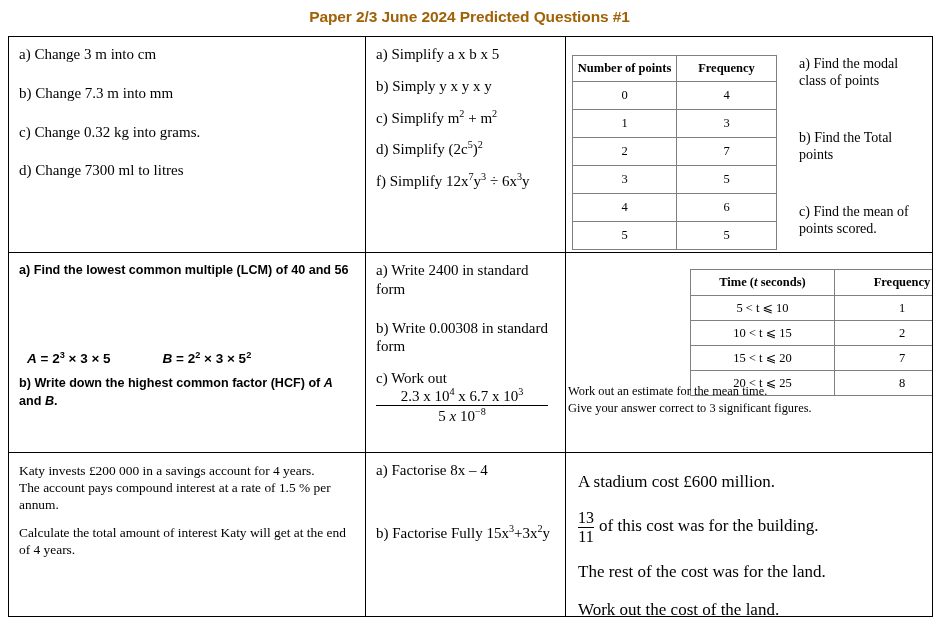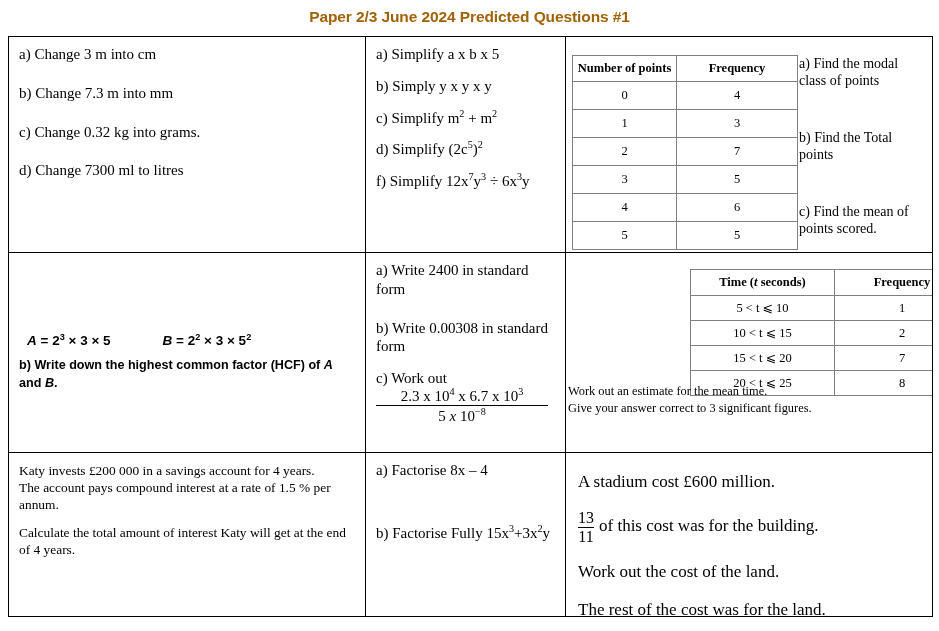--- a/index.html
+++ b/index.html
@@ -97,21 +97,21 @@
   }
   table.dt th {
     font-weight: bold;
     font-size: 12.5px;
   }
   
   #points-table {
     position: absolute;
     left: 6px;
     top: 18px;
-    width: 226px;
+    width: 205px;
   }
   #points-table th { height: 25px; }
   #points-table td { height: 27px; }
   #points-table th:first-child, #points-table td:first-child { width: 103px; }
   
   #time-table {
     position: absolute;
     left: 124px;
     top: 16px;
     width: 280px;
@@ -254,20 +254,21 @@
         <div class="asks">
           <div class="blk">a) Find the modal class of points</div>
           <div class="blk">b) Find the Total points</div>
           <div class="blk">c) Find the mean of points scored.</div>
         </div>
       </div>
     </div>
 
     <div class="cell col1 row2">
       <div class="pad qs">
+        <span>a) Find the lowest common multiple (LCM) of 40 and 56</span>
         <span class="sp-lg"></span>
         <div class="ab-line">
           <span class="it">A</span><span> = 2</span><sup>3</sup><span> × 3 × 5</span><span class="gap"></span><span class="it">B</span><span> = 2</span><sup>2</sup><span> × 3 × 5</span><sup>2</sup>
         </div>
         <div style="height:5px"></div>
         <div>
           <span>b) Write down the highest common factor (HCF) of </span><span class="it">A</span><span> and </span><span class="it">B</span><span>.</span>
         </div>
       </div>
     </div>
@@ -340,19 +341,19 @@
 
     <div class="cell col3 row3">
       <div class="stadium">
         <span class="row">A stadium cost £600 million.</span>
         <span class="row">
           <span class="fr">
             <span class="num">13</span>
             <span class="den">11</span>
           </span><span>of this cost was for the building.</span>
         </span>
+        <span class="row">The rest of the cost was for the land.</span>
         <span class="row">Work out the cost of the land.</span>
-        <span class="row">The rest of the cost was for the land.</span>
       </div>
     </div>
 
   </div>
 </div>
 
 </body></html>

